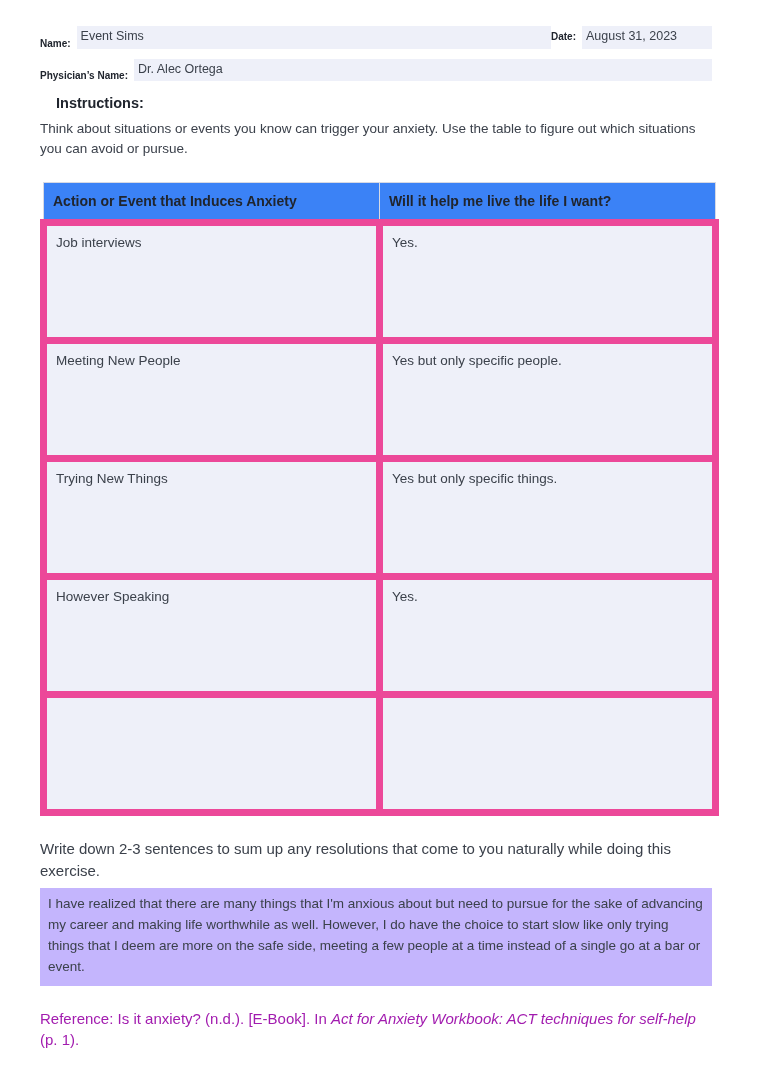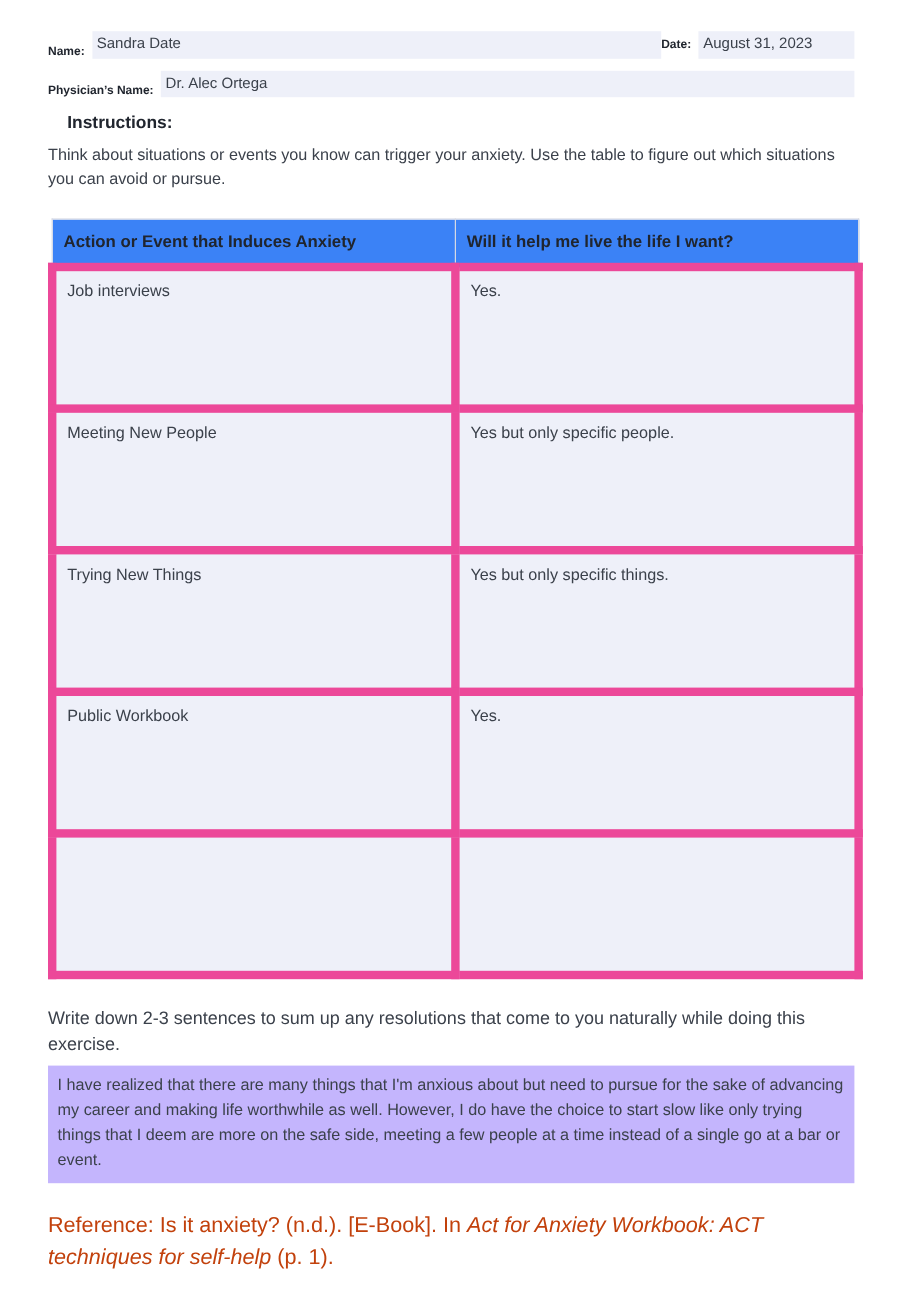--- a/index.html
+++ b/index.html
@@ -112,38 +112,38 @@
   .summary-box {
     background: #c4b5fd;
     font-size: 13.5px;
     line-height: 1.55;
     color: #3b414b;
     padding: 6px 8px 8px 8px;
     width: 656px;
     margin-bottom: 22px;
   }
   .reference {
-    font-size: 18px;
+    font-size: 15px;
     line-height: 1.45;
-    color: #c2410c;
+    color: #a21caf;
     max-width: 672px;
   }
   .reference i {
     font-style: italic;
   }
 </style>
 </head>
 <body>
 
 <div class="page">
 
 
   <div class="field-row">
     <span class="field-label">Name:</span>
-    <span class="field-value name-value">Sandra Date</span>
+    <span class="field-value name-value">Event Sims</span>
     <span class="date-block">
       <span class="field-label">Date:</span>
       <span class="field-value date-value">August 31, 2023</span>
     </span>
   </div>
 
   <div class="field-row">
     <span class="field-label">Physician’s Name:</span>
     <span class="field-value physician-value">Dr. Alec Ortega</span>
   </div>
@@ -169,21 +169,21 @@
       </tr>
       <tr>
         <td>Meeting New People</td>
         <td>Yes but only specific people.</td>
       </tr>
       <tr>
         <td>Trying New Things</td>
         <td>Yes but only specific things.</td>
       </tr>
       <tr>
-        <td>Public Workbook</td>
+        <td>However Speaking</td>
         <td>Yes.</td>
       </tr>
       <tr>
         <td></td>
         <td></td>
       </tr>
     </tbody>
   </table>
 
   <div class="summary-prompt">Write down 2-3 sentences to sum up any resolutions that come to you naturally while doing this exercise.</div>

